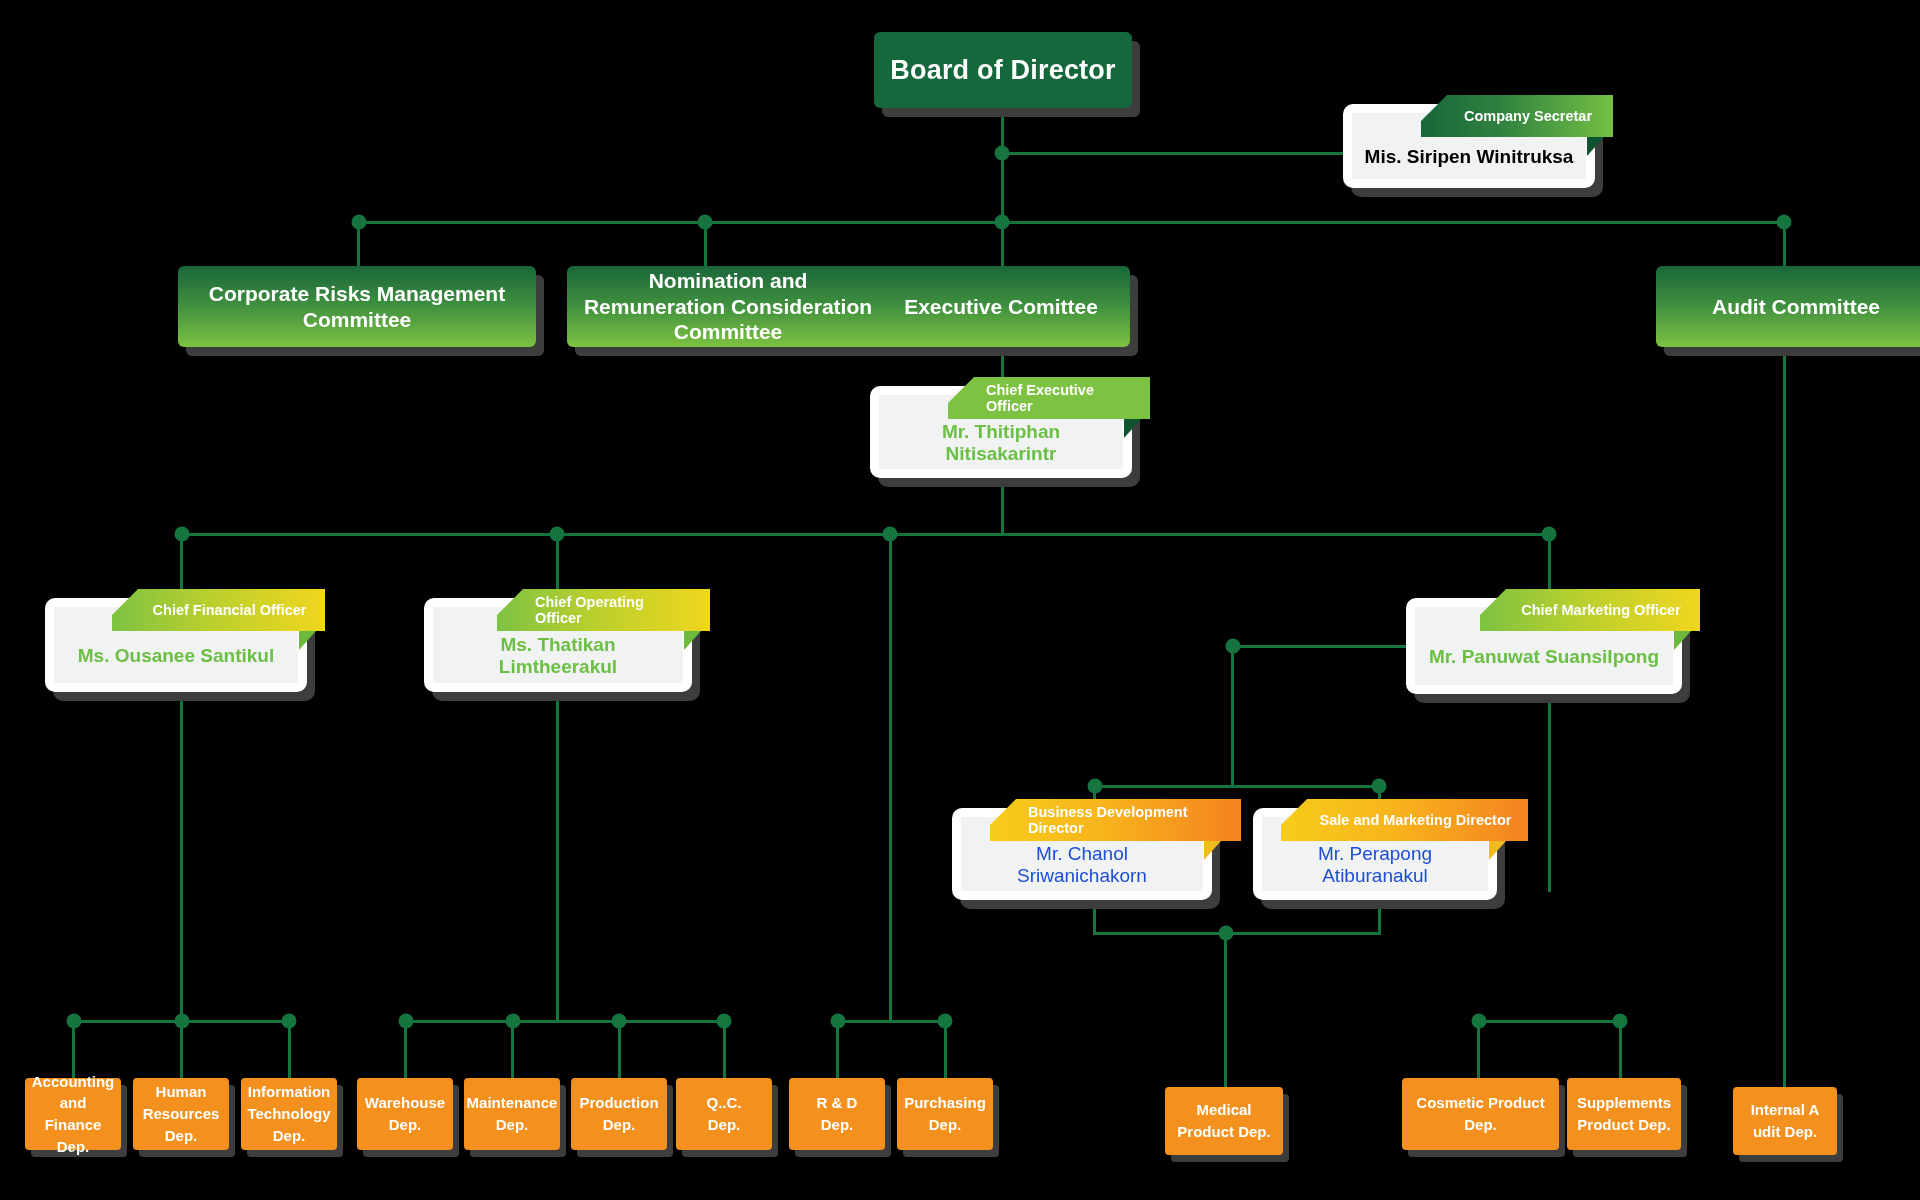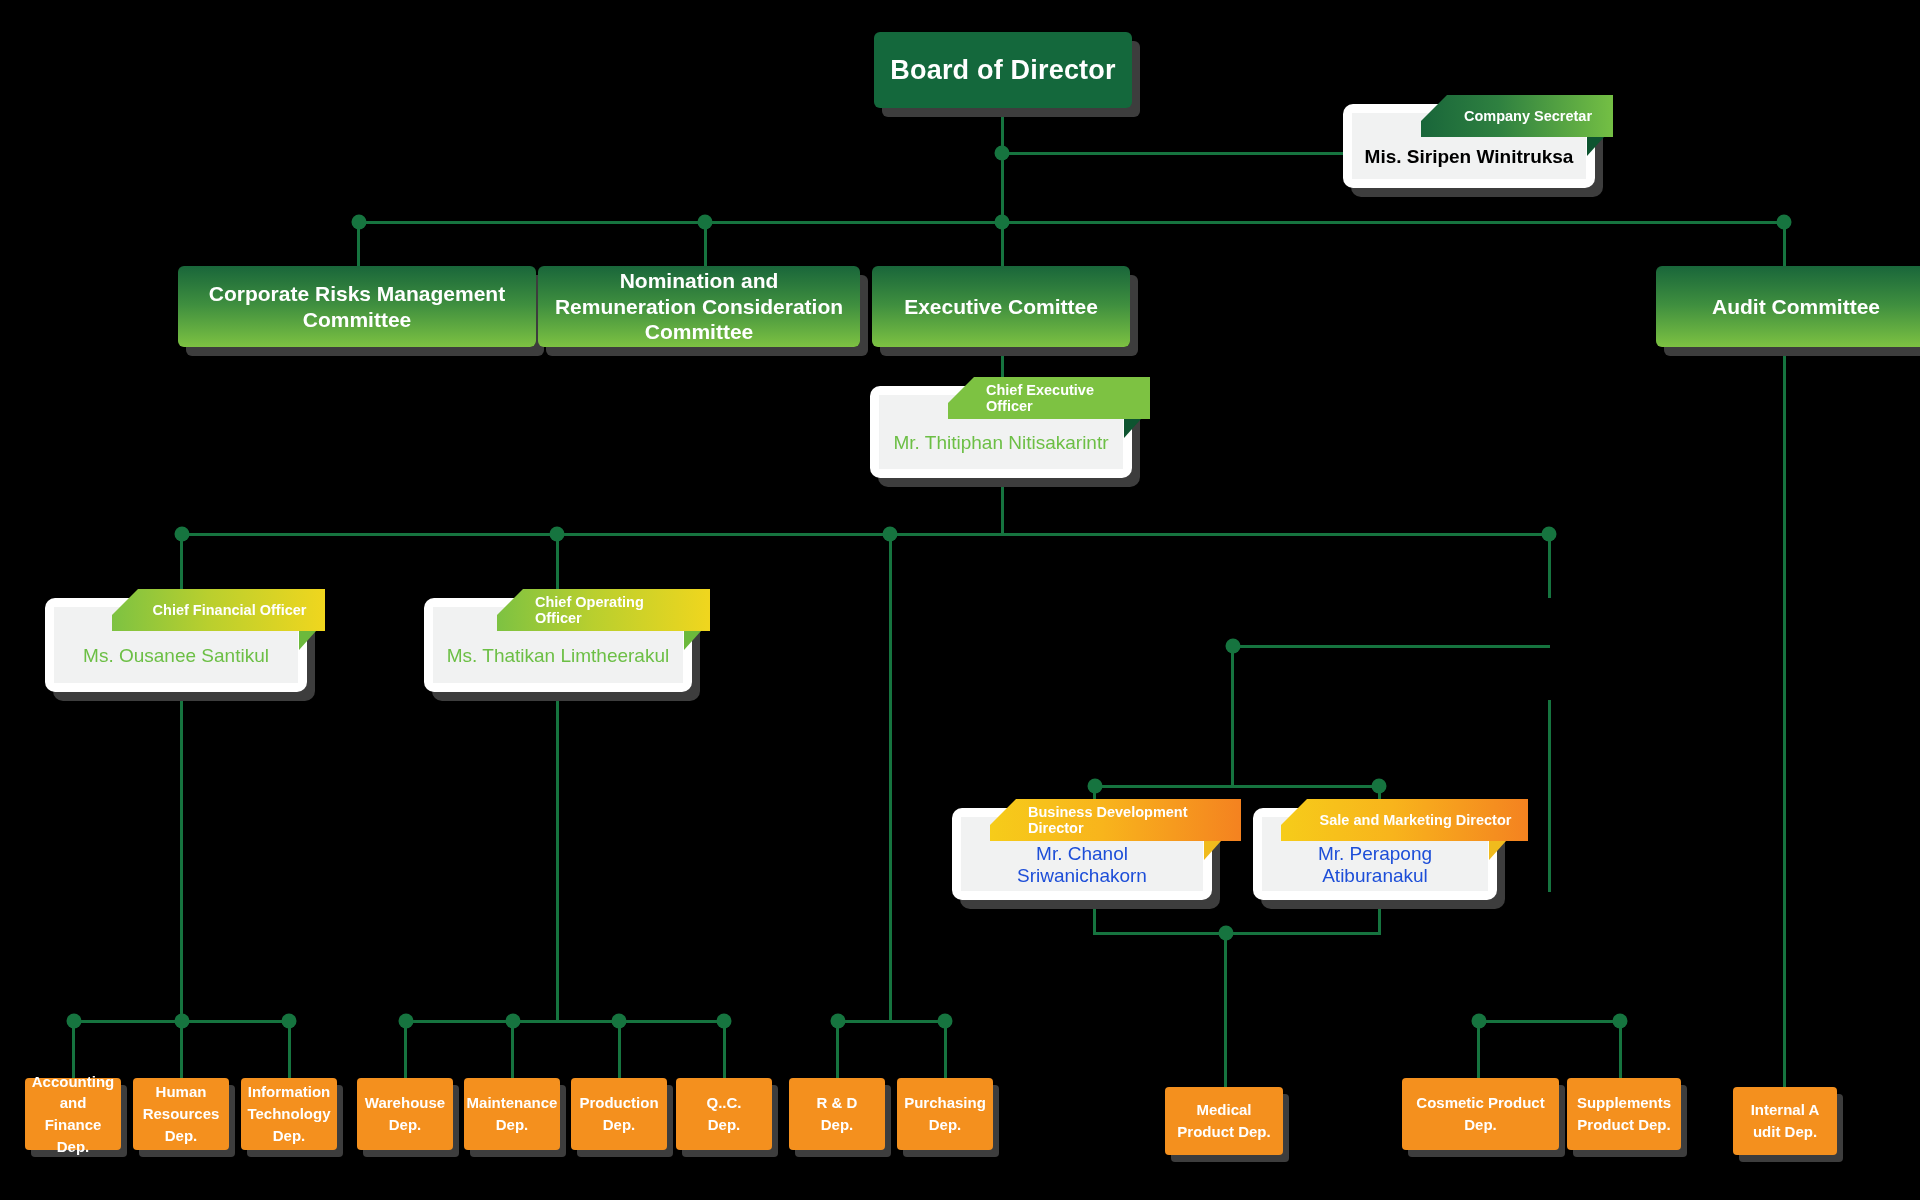--- a/index.html
+++ b/index.html
@@ -93,21 +93,21 @@
   
   .rb-darkgreen { background: linear-gradient(90deg, #19663a 0%, #2e8040 40%, #74bf44 100%); }
   .fold-darkgreen { background: #0e5430; }
   .rb-lightgreen { background: #7dc242; }
   .fold-lightgreen { background: #0e5430; }
   .rb-greenyellow { background: linear-gradient(90deg, #7dc242 0%, #b9cf2e 45%, #f0d61e 100%); }
   .fold-greenyellow { background: #6cb93c; }
   .rb-yelloworange { background: linear-gradient(90deg, #f6cc1a 0%, #f8b41c 45%, #f48220 100%); }
   .fold-yelloworange { background: #f0bb1d; }
 
-  .name-green { color: #6cbf45; }
+  .name-green { color: #6cbf45; font-weight: bold; }
   .name-darkgreen { color: #000000; font-weight: 700; }
   .name-orange { color: #1d4ed8; }
 </style>
 </head>
 <body>
 
 <div id="stage">
 
   <div>
 
@@ -204,21 +204,21 @@
     <div class="ribbon-fold fold-darkgreen" style="right:-9px; top:33px;"></div>
     <div class="ribbon rb-darkgreen" style="left:78px; top:-9px; width:192px;">Company Secretar</div>
     <div class="person-inner">
       <div class="person-name name-darkgreen">Mis. Siripen Winitruksa</div>
     </div>
   </div>
 
   <div class="shadow-box committee-box" style="left:178px; top:266px; width:358px; height:81px;align-items:center;">
     <span>Corporate Risks Management Committee</span>
   </div>
-  <div class="shadow-box committee-box" style="left:538px; top:266px; width:322px; height:81px;">
+  <div class="shadow-box committee-box" style="left:567px; top:266px; width:322px; height:81px;">
     <span>Nomination and Remuneration Consideration Committee</span>
   </div>
   <div class="shadow-box committee-box" style="left:872px; top:266px; width:258px; height:81px;">
     <span>Executive Comittee</span>
   </div>
   <div class="shadow-box committee-box" style="left:1656px; top:266px; width:280px; height:81px;">
     <span>Audit Committee</span>
   </div>
 
   <div class="person-card" style="left:870px; top:386px; width:262px; height:92px;">
@@ -238,20 +238,27 @@
   </div>
 
   <div class="person-card" style="left:424px; top:598px; width:268px; height:94px;">
     <div class="ribbon-fold fold-greenyellow" style="right:-9px; top:33px;"></div>
     <div class="ribbon rb-greenyellow" style="left:73px; top:-9px; width:213px;">Chief Operating Officer</div>
     <div class="person-inner">
       <div class="person-name name-green">Ms. Thatikan Limtheerakul</div>
     </div>
   </div>
 
+  <div class="person-card" style="left:1406px; top:598px; width:276px; height:96px;">
+    <div class="ribbon-fold fold-greenyellow" style="right:-9px; top:33px;"></div>
+    <div class="ribbon rb-greenyellow" style="left:74px; top:-9px; width:220px;">Chief Marketing Officer</div>
+    <div class="person-inner">
+      <div class="person-name name-green">Mr. Panuwat Suansilpong</div>
+    </div>
+  </div>
 
   <div class="person-card" style="left:952px; top:808px; width:260px; height:92px;">
     <div class="ribbon-fold fold-yelloworange" style="right:-9px; top:33px;"></div>
     <div class="ribbon rb-yelloworange" style="left:38px; top:-9px; width:251px;">Business Development Director</div>
     <div class="person-inner">
       <div class="person-name name-orange">Mr. Chanol Sriwanichakorn</div>
     </div>
   </div>
 
   <div class="person-card" style="left:1253px; top:808px; width:244px; height:92px;">

